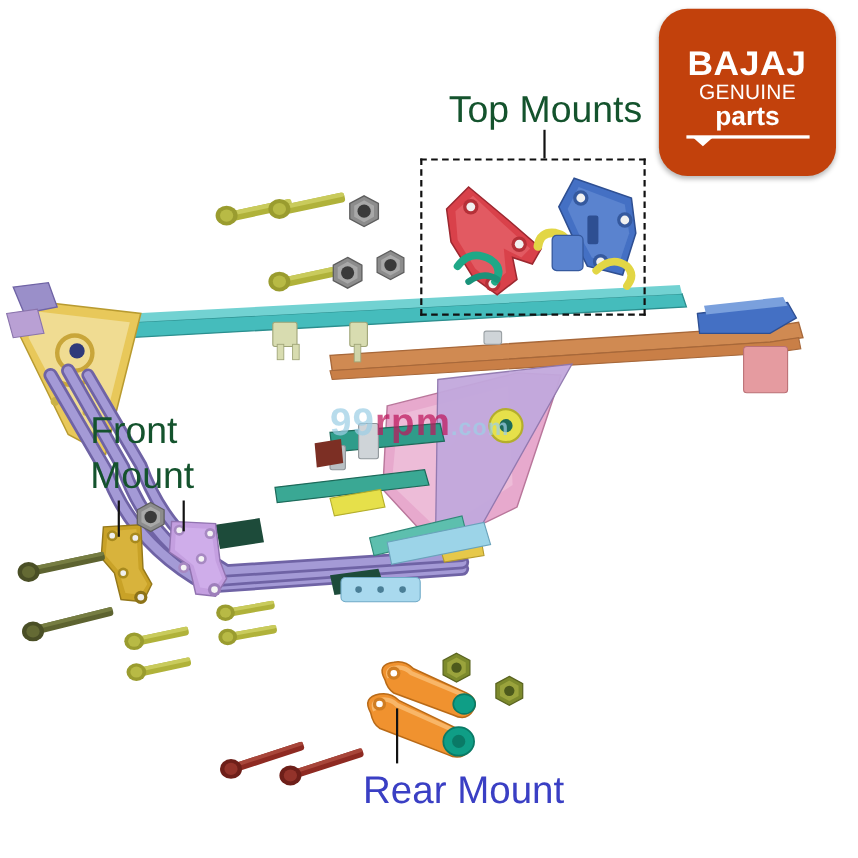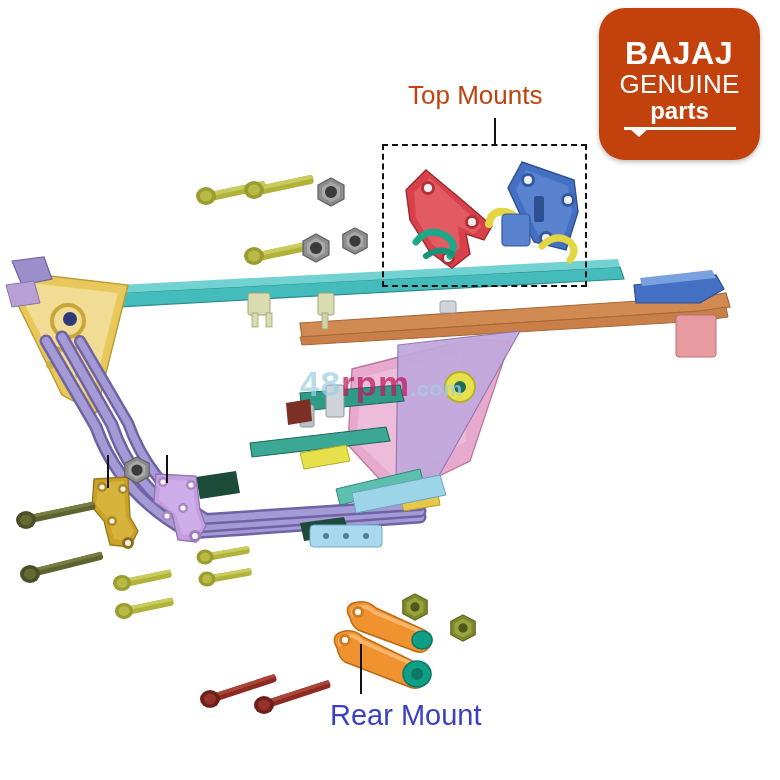--- a/index.html
+++ b/index.html
@@ -9,35 +9,35 @@
 
   
   #logo-card{position:absolute;left:599px;top:8px;width:161px;height:152px;
              background:#c2410c;border-radius:26px;
              box-shadow:0 2px 5px rgba(0,0,0,.28);
              display:flex;flex-direction:column;align-items:center;
              justify-content:center;gap:1px;overflow:hidden;}
   #logo-bajaj{color:#fff;font-size:31px;font-weight:bold;letter-spacing:.5px;
               line-height:1;font-family:"Liberation Sans",sans-serif;
               transform:scaleX(1.04);}
-  #logo-genuine{color:#fff;font-size:26px;letter-spacing:.2px;line-height:1.15;
+  #logo-genuine{color:#fff;font-size:19px;letter-spacing:.2px;line-height:1.15;
                 font-family:"Liberation Sans",sans-serif;}
   #logo-parts{color:#fff;font-size:24px;font-weight:bold;line-height:1;
               margin-top:-1px;font-family:"Liberation Sans",sans-serif;}
   #logo-rule{width:112px;height:3px;background:#fff;margin-top:3px;position:relative;}
   #logo-chev{position:absolute;left:6px;top:2px;width:0;height:0;
              border-left:9px solid transparent;border-right:9px solid transparent;
              border-top:8px solid #fff;}
 
   
-  .callout{position:absolute;color:#c2410c;font-size:26px;line-height:1.22;
+  .callout{position:absolute;color:#14532d;font-size:34px;line-height:1.22;
            white-space:pre;font-family:"Liberation Sans",sans-serif;}
   #label-top-mounts{left:408px;top:80px;}
   #label-front-mount{left:82px;top:372px;}
-  #label-rear-mount{left:330px;top:698px;color:#3a3fc4;font-size:29px;}
+  #label-rear-mount{left:330px;top:698px;color:#3a3fc4;font-size:35px;}
 
   .leader{position:absolute;background:#121212;width:2px;}
   #leader-top{left:494px;top:118px;height:26px;}
   #leader-front-a{left:107px;top:455px;height:33px;}
   #leader-front-b{left:166px;top:455px;height:28px;}
   #leader-rear{left:360px;top:644px;height:50px;}
 
   #dash-box{position:absolute;left:382px;top:144px;width:201px;height:139px;
             border:2px dashed #111;}
 
@@ -121,21 +121,21 @@
 
     <path d="M300 208 L346 200 L350 216 L304 224 Z" fill="#e6e04a" stroke="#b4ae2c" stroke-width="1"></path>
     <path d="M398 246 L436 238 L440 260 L404 266 Z" fill="#e6c84a" stroke="#b49a2c" stroke-width="1"></path>
 
     <path d="M286 158 L310 154 L312 176 L288 180 Z" fill="#7c2f24"></path>
 
     <path d="M352 248 L440 230 L446 250 L356 268 Z" fill="#9cd4e8" stroke="#6aa3bb" stroke-width="1"></path>
   </svg>
 
   <div id="watermark">
-    <span id="wm-99">48</span><span id="wm-rpm">rpm</span><span id="wm-com">.com</span>
+    <span id="wm-99">99</span><span id="wm-rpm">rpm</span><span id="wm-com">.com</span>
   </div>
 
   <svg class="part" style="left:396px;top:164px;" width="110" height="112" viewBox="0 0 110 112">
     <path d="M30 6 L66 36 L96 62 L88 76 L70 70 L74 90 L56 104 L34 88 L14 56 L10 26 Z" fill="#d9414a" stroke="#9c2830" stroke-width="1.4"></path>
     <path d="M34 14 L62 40 L86 62 L78 70 L62 62 L64 84 L52 94 L36 80 L20 54 L18 28 Z" fill="#e25a62"></path>
     <circle cx="32" cy="24" r="7" fill="#b53038"></circle>
       <circle cx="32" cy="24" r="4" fill="#f1f1f1"></circle>
     <circle cx="76" cy="58" r="7" fill="#b53038"></circle>
       <circle cx="76" cy="58" r="4" fill="#f1f1f1"></circle>
     <circle cx="52" cy="94" r="7" fill="#b53038"></circle>
@@ -313,20 +313,22 @@
     <ellipse cx="18" cy="27" rx="10" ry="9" fill="#6e1f19"></ellipse>
     <ellipse cx="18" cy="27" rx="6" ry="5.5" fill="#93332a"></ellipse>
   </svg>
 
   <div class="leader" id="leader-top"></div>
   <div class="leader" id="leader-front-a"></div>
   <div class="leader" id="leader-front-b"></div>
   <div class="leader" id="leader-rear"></div>
 
   <div class="callout" id="label-top-mounts">Top Mounts</div>
+  <div class="callout" id="label-front-mount">Front
+Mount</div>
   <div class="callout" id="label-rear-mount">Rear Mount</div>
 
   <div id="logo-card">
     <div id="logo-bajaj">BAJAJ</div>
     <div id="logo-genuine">GENUINE</div>
     <div id="logo-parts">parts</div>
     <div id="logo-rule">
       <div id="logo-chev"></div>
     </div>
   </div>

